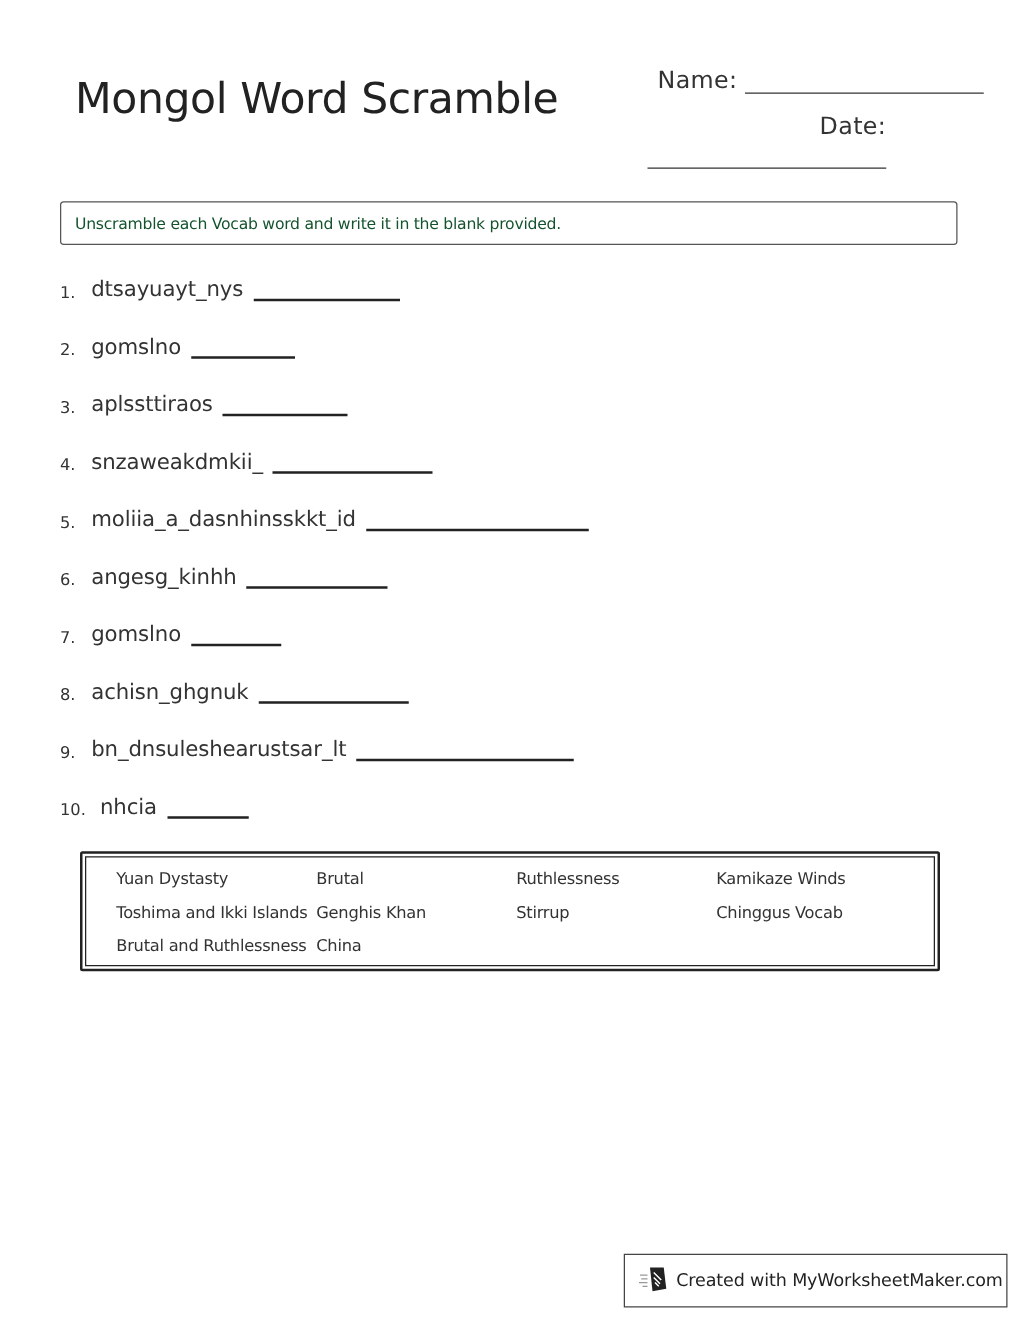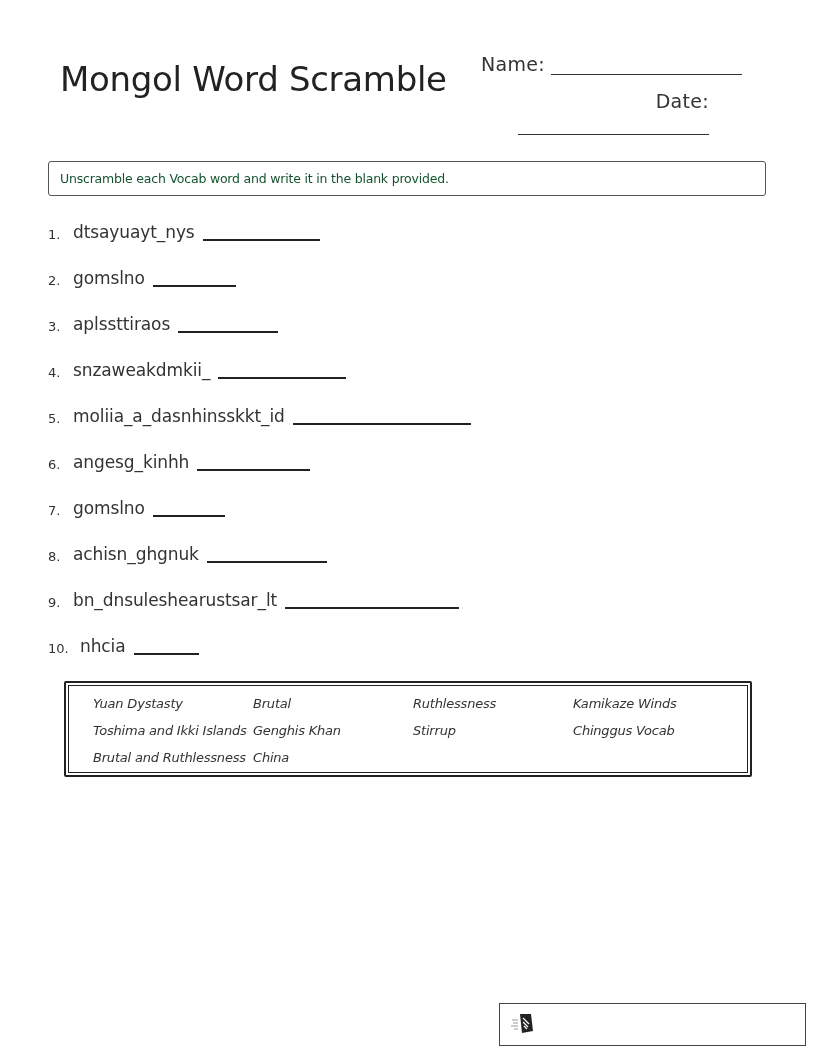--- a/index.html
+++ b/index.html
@@ -8,21 +8,21 @@
       font-family: "DejaVu Sans", sans-serif; color: #2a2a2a;
     }
     .title {
       position: absolute; left: 48px; top: 47px;
       font-size: 34px; font-weight: normal; color: #222; letter-spacing: -0.3px;
       margin: 12px;
     }
     .field-row { position: absolute; display: flex; align-items: flex-end; }
     .field-label { font-size: 19px; color: #333; text-align: right; width: 70px; letter-spacing: 0.3px; }
     .field-line { border-bottom: 1.5px solid #333; width: 191px; height: 22px; margin-left: 6px; }
-    .name-row { left: 475px; top: 52px; }
+    .name-row { left: 520px; top: 52px; }
     .date-row { left: 512px; top: 90px; flex-direction: column; }
 
     .instructions {
       position: absolute; left: 48px; top: 161px; width: 718px; height: 35px;
       border: 1.3px solid #555; border-radius: 3px; box-sizing: border-box;
       font-size: 12.5px; color: #14532d; padding-left: 11px; line-height: 34px;
       letter-spacing: -0.2px;
     }
 
     .q-list { position: absolute; left: 48px; top: 222px; }
@@ -30,21 +30,21 @@
     .q-num { font-size: 13px; color: #333; width: 25px; }
     .q-num.wide { width: 32px; }
     .q-word { font-size: 17px; color: #333; letter-spacing: -0.1px; }
     .q-blank { border-bottom: 2px solid #222; margin-left: 8px; height: 1px; margin-bottom: 1px; }
 
     .wordbank-outer {
       position: absolute; left: 64px; top: 681px; width: 688px; height: 96px;
       border: 2.5px solid #222; border-radius: 2px; box-sizing: border-box; padding: 2px;
     }
     .wordbank-inner {
-      width: 100%; height: 100%; border: 1.5px solid #222; box-sizing: border-box; position: relative; font-style: italic;
+      width: 100%; height: 100%; border: 1.5px solid #222; box-sizing: border-box; position: relative;
     }
     .wb-word { position: absolute; font-size: 13px; color: #333; white-space: nowrap; letter-spacing: -0.2px; }
 
     .footer {
       position: absolute; left: 499px; top: 1003px; width: 307px; height: 43px;
       border: 1.3px solid #444; box-sizing: border-box;
       display: flex; align-items: center; padding-left: 11px;
     }
     .footer-text { font-size: 14px; color: #222; margin-left: 6px; letter-spacing: -0.1px; }
   </style>
@@ -139,13 +139,14 @@
   <span>
     <svg width="24" height="22" viewBox="0 0 24 22">
       <line x1="1" y1="8" x2="7" y2="8" stroke="#999" stroke-width="1"></line>
       <line x1="2" y1="11" x2="7" y2="11" stroke="#999" stroke-width="1"></line>
       <line x1="0" y1="14" x2="7" y2="14" stroke="#999" stroke-width="1"></line>
       <line x1="3" y1="17" x2="7" y2="17" stroke="#999" stroke-width="1"></line>
       <path d="M9 2 L20 2 L22 19 L11 21 Z" fill="#222"></path>
       <path d="M12 6 L18 12 M12 10 L17 15 M13 14 L16 17" stroke="#fff" stroke-width="1.2"></path>
     </svg>
   </span>
+  <span class="footer-text">Created with MyWorksheetMaker.com</span>
 </div>
 
 </body></html>

